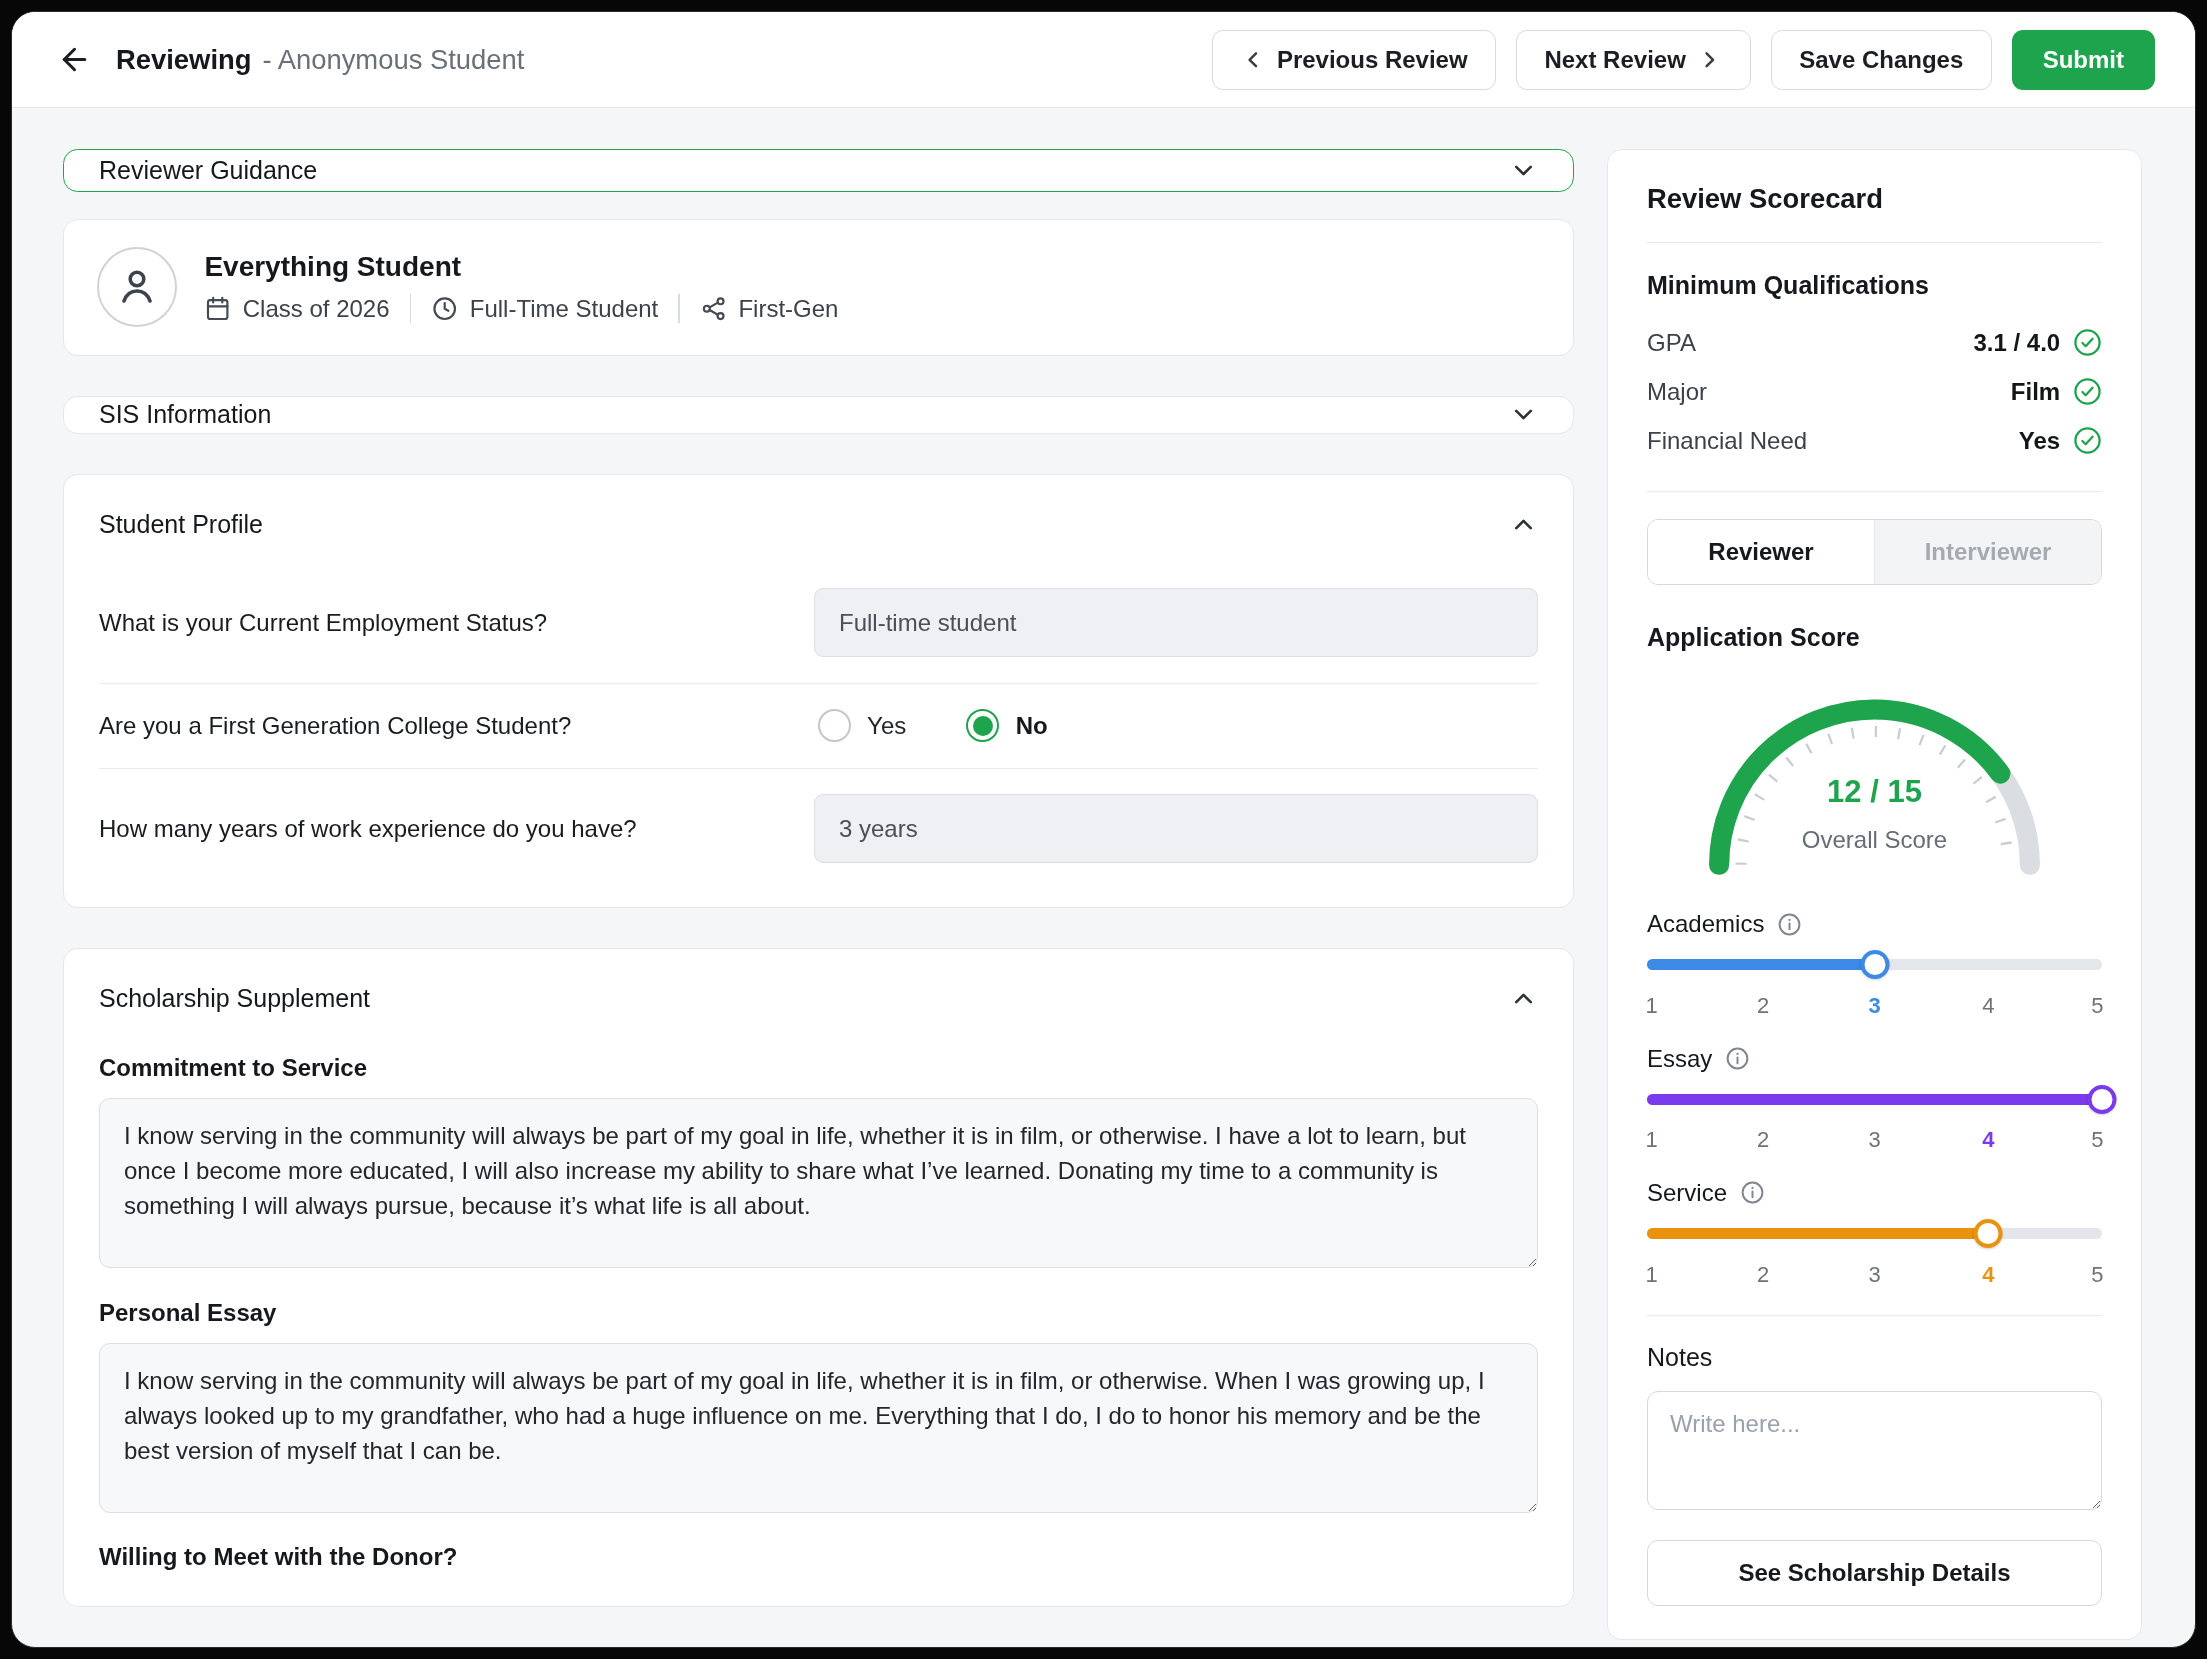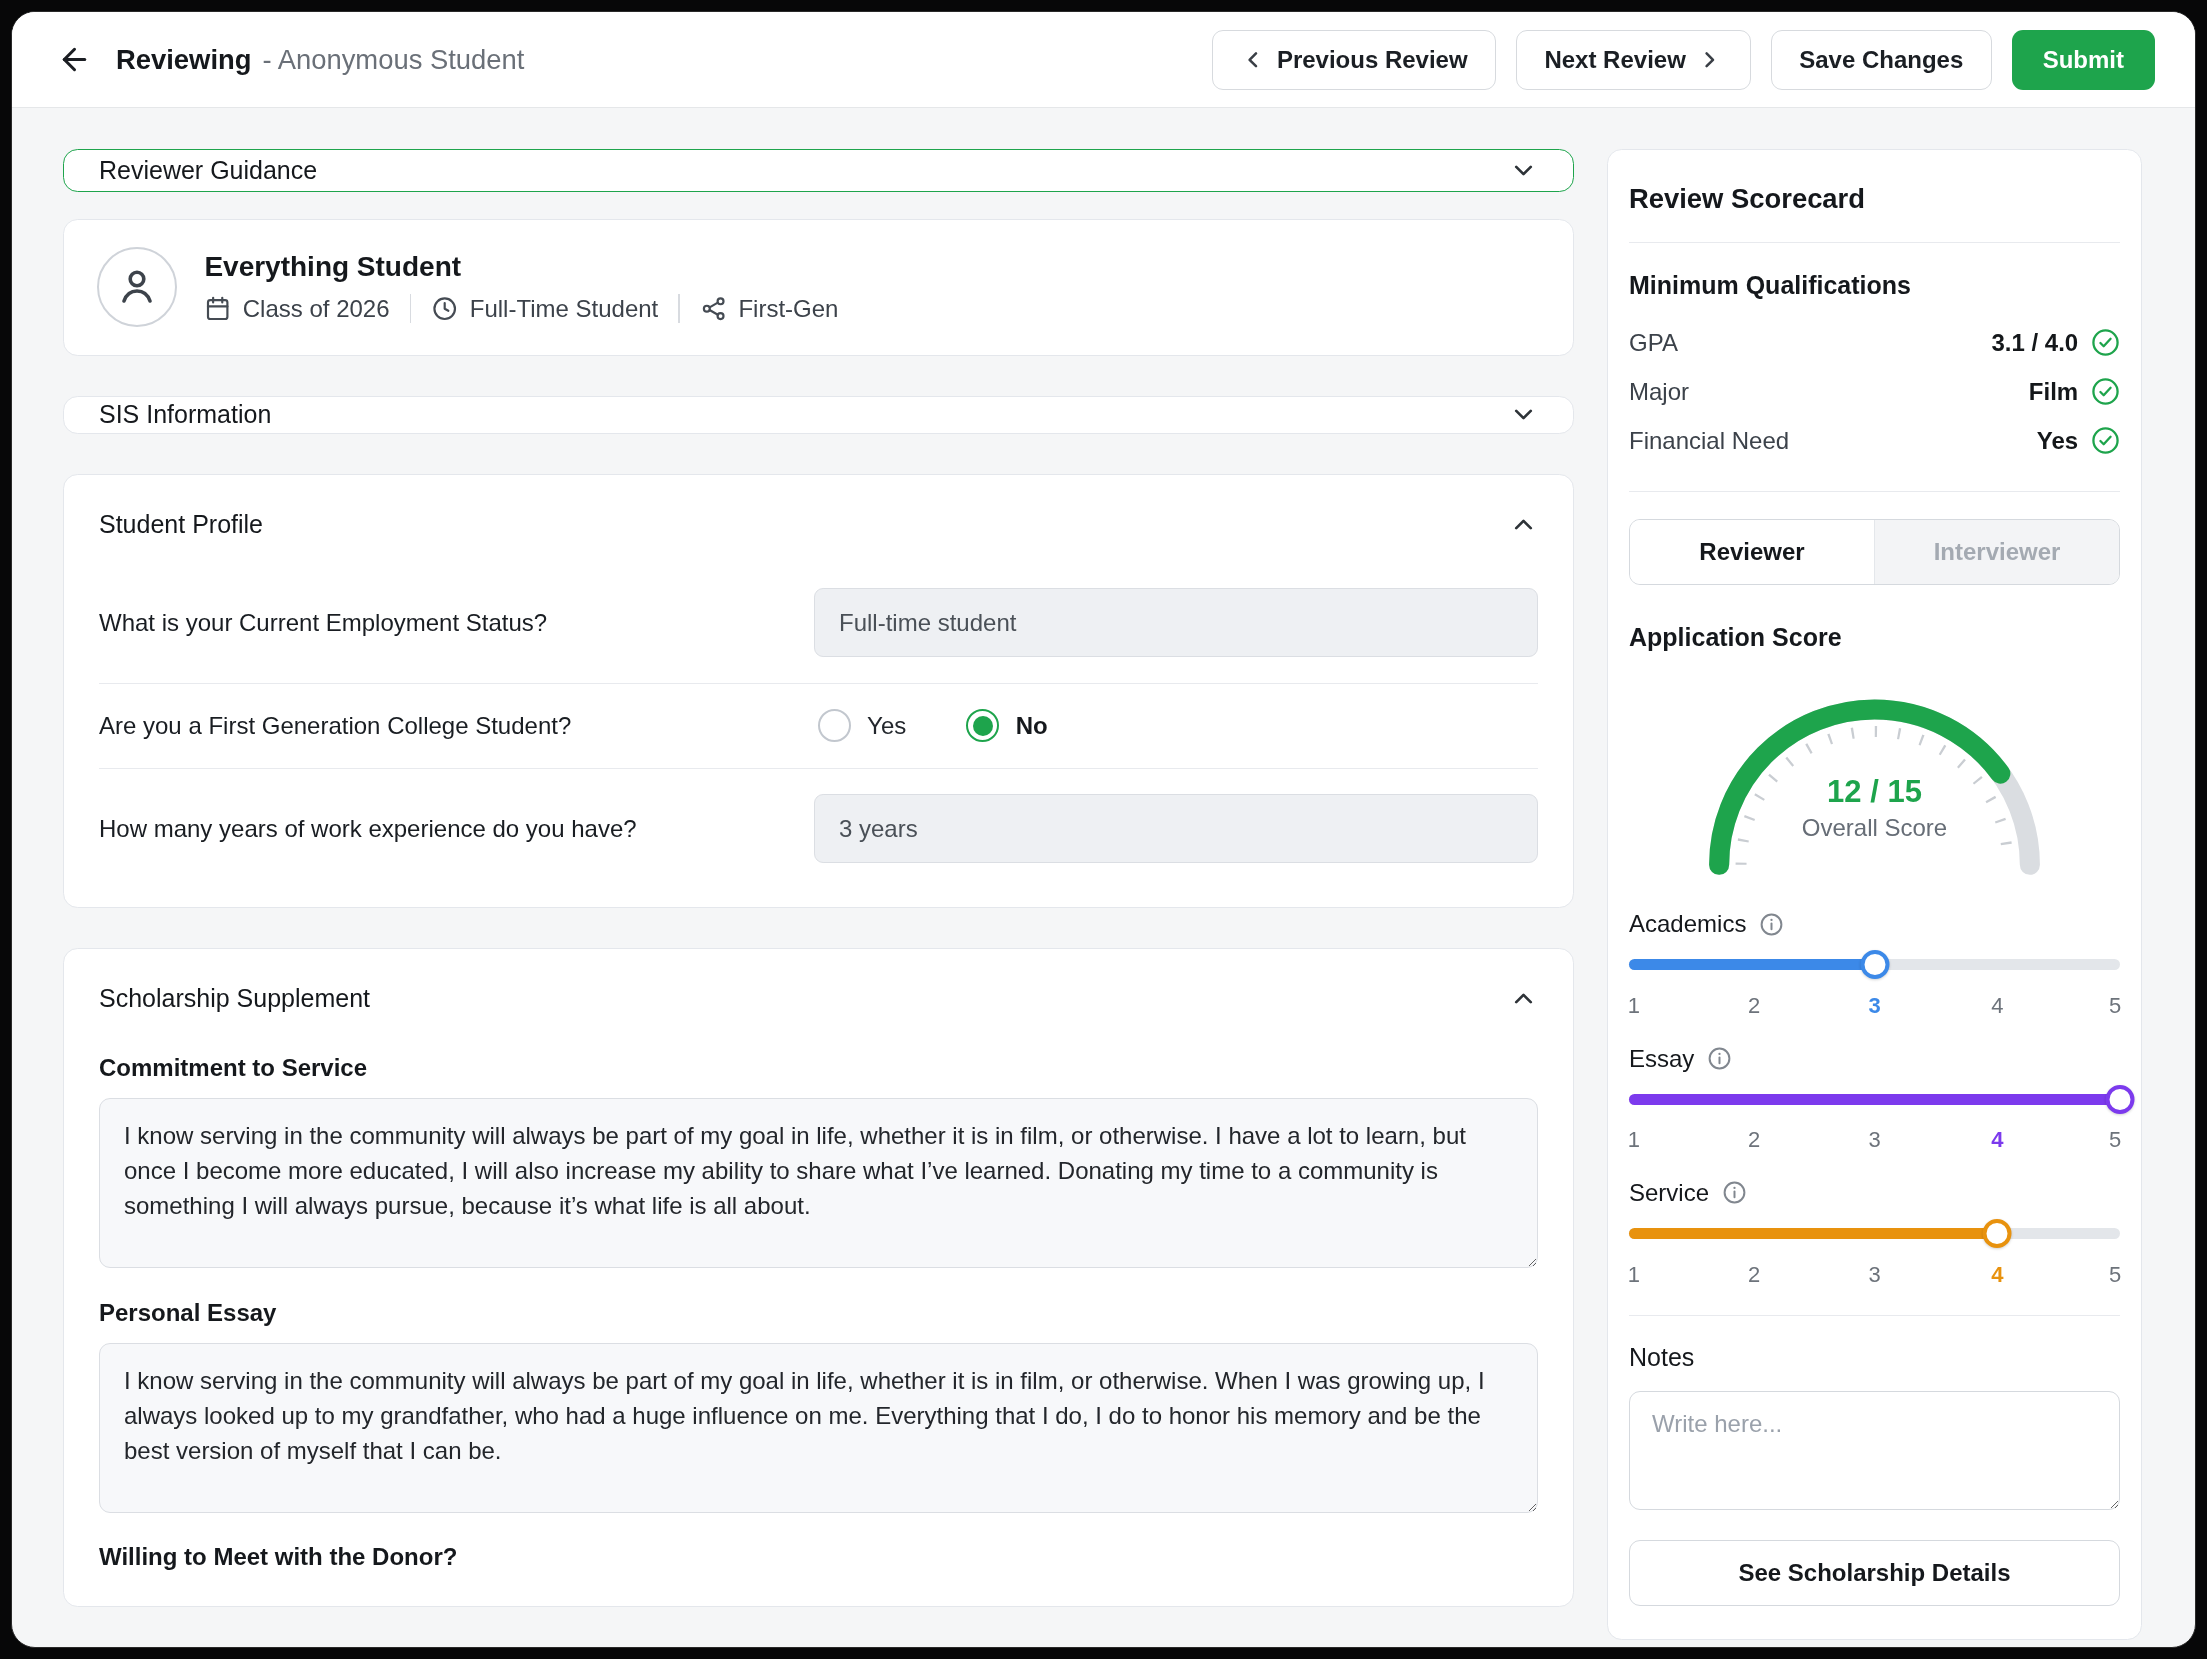--- a/index.html
+++ b/index.html
@@ -57,40 +57,40 @@
   .radio.checked{border-color:#1EA44C;border-width:2.7px;}
   .radio.checked::after{content:"";position:absolute;inset:4.6px;border-radius:50%;background:#1EA44C;}
   .radio-label{font-size:24px;color:#23272d;}
   .radio-label.sel{font-weight:700;color:#15181c;}
 
   .sub-label{font-size:24px;font-weight:700;color:#15181c;margin:16.4px 0 16.4px;}
   .essay-box{width:100%;height:170px;background:#f7f8fa;border:1.4px solid #dbdee3;border-radius:11px;padding:20px 24px;font-size:24px;line-height:1.45;color:#23262b;font-family:inherit;resize:vertical;outline:none;}
   .mt{margin-top:27.4px;}
 
   
-  .scorecard{padding:0 21px 33px;}
+  .scorecard{padding:0 39px 33px;}
   .scorecard-title{font-size:27.4px;font-weight:700;color:#15181c;padding:33px 0 27.4px;border-bottom:1.4px solid #e8eaee;}
   .sub-head{font-size:25px;font-weight:700;color:#15181c;margin:27.4px 0 18.3px;}
   .qual-row{display:flex;align-items:center;justify-content:space-between;padding:10px 0;font-size:24px;}
   .qual-label{color:#3c424a;}
   .qual-right{display:flex;align-items:center;gap:12.8px;}
   .qual-value{font-weight:600;color:#14171a;}
   .check-icon{width:29px;height:29px;color:#1EA44C;}
   .divider{border-top:1.4px solid #e8eaee;margin-top:25.6px;}
 
   .tabs{display:flex;border:1.4px solid #d5d9de;border-radius:11px;overflow:hidden;height:66px;margin-top:27.4px;}
   .tab{flex:1;display:flex;align-items:center;justify-content:center;font-size:24px;cursor:pointer;}
   .tab.active{background:#fff;font-weight:700;color:#15181c;}
   .tab.inactive{background:#f3f4f6;color:#a4aab2;font-weight:600;border-left:1.4px solid #e4e7eb;}
 
   .app-score-title{font-size:25px;font-weight:700;color:#15181c;margin:38px 0 3.7px;}
   .gauge-wrap{position:relative;width:393px;margin:7.3px auto 0;height:227px;}
   .gauge-center{position:absolute;left:0;right:0;top:115px;text-align:center;}
   .gauge-score{font-size:31px;font-weight:700;color:#1EA44C;}
-  .gauge-label{font-size:24px;color:#666d76;margin-top:4px;}
+  .gauge-label{font-size:24px;color:#666d76;margin-top:16px;}
 
   .slider-block{margin-top:24px;}
   .slider-head{display:flex;align-items:center;gap:12.8px;}
   .slider-name{font-size:24px;font-weight:400;color:#15181c;}
   .info-icon{width:25px;height:25px;color:#81878f;cursor:pointer;}
   .slider-area{position:relative;height:31px;margin-top:11px;}
   .slider-track{position:absolute;left:0;right:0;top:10px;height:11px;border-radius:5.5px;background:#e3e6ea;}
   .slider-fill{position:absolute;left:0;top:10px;height:11px;border-radius:5.5px;}
   .slider-handle{position:absolute;top:0.9px;width:29px;height:29px;border-radius:50%;background:#fff;border:4.6px solid #999;transform:translateX(-50%);box-shadow:0 0.9px 2.7px rgba(0,0,0,.18);cursor:pointer;}
   .ticks{position:relative;height:33px;margin-top:7.3px;font-size:22px;color:#6d737b;}

